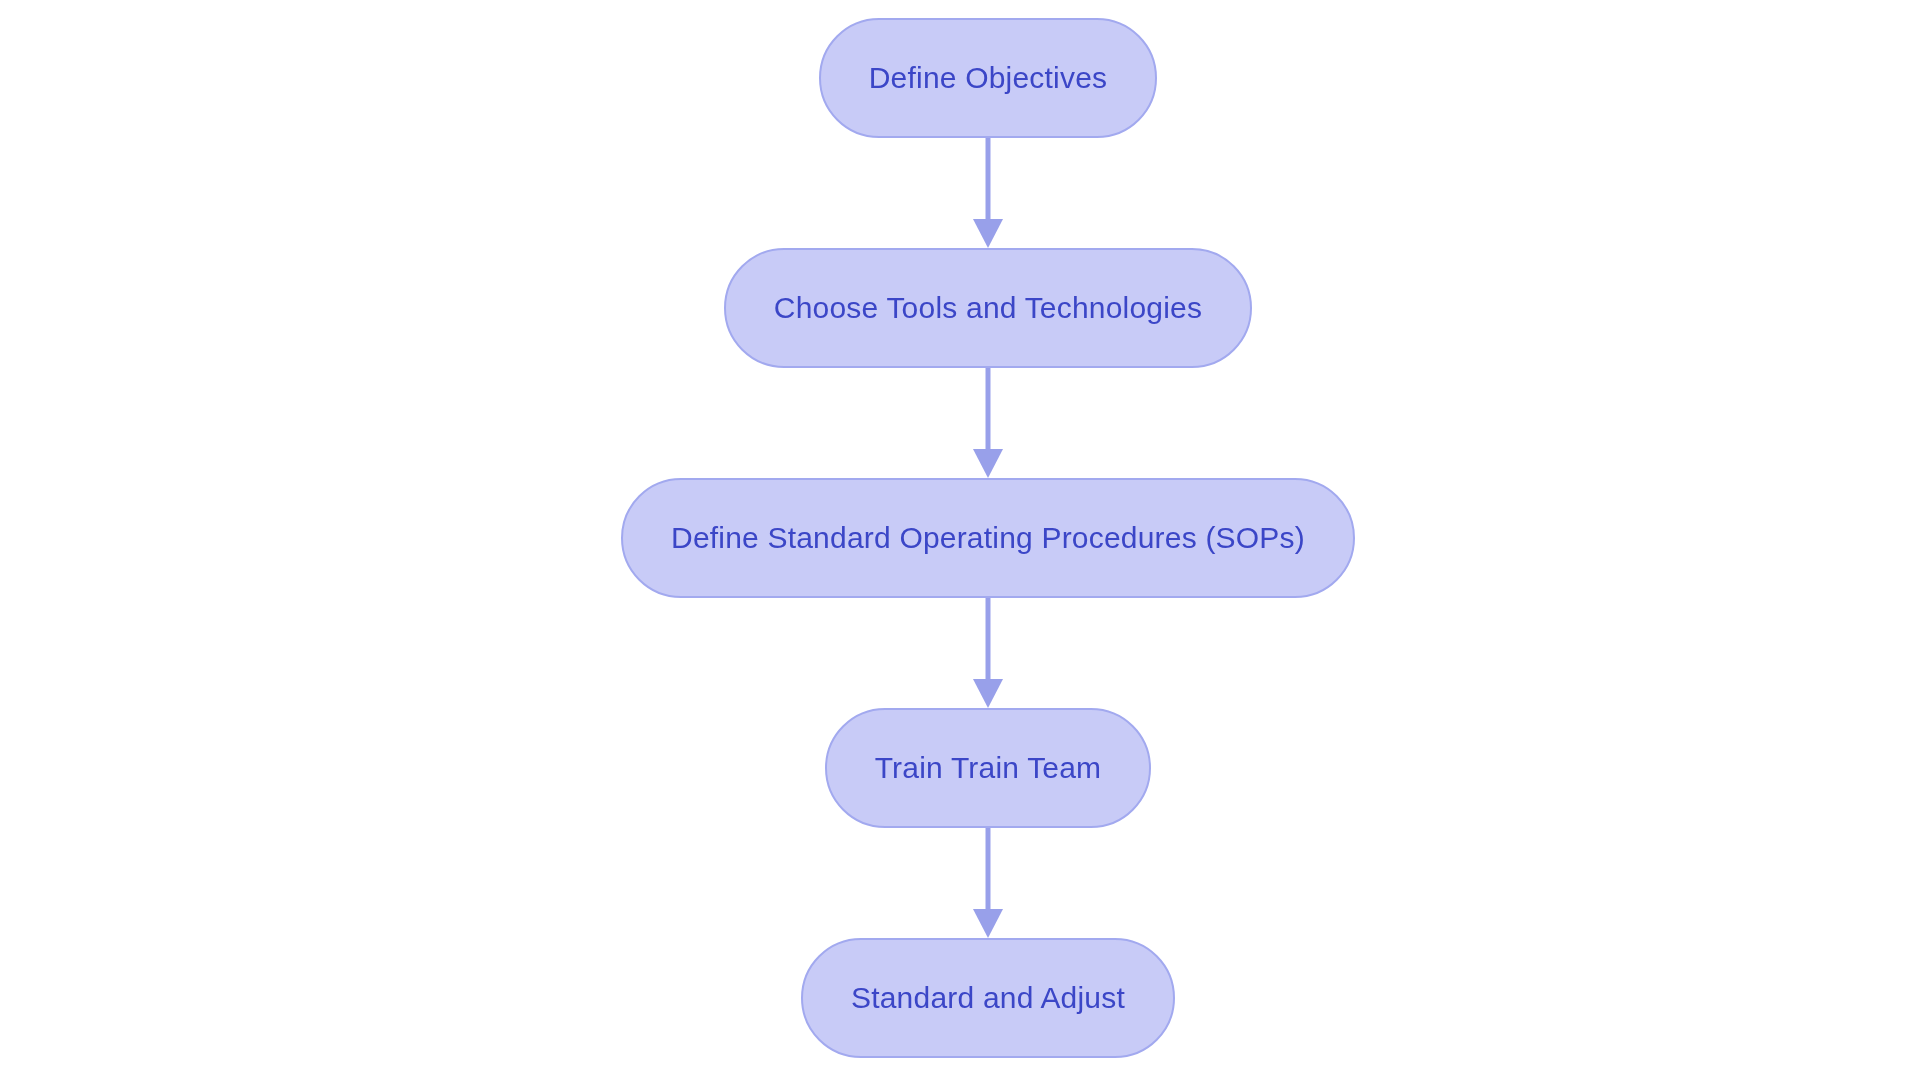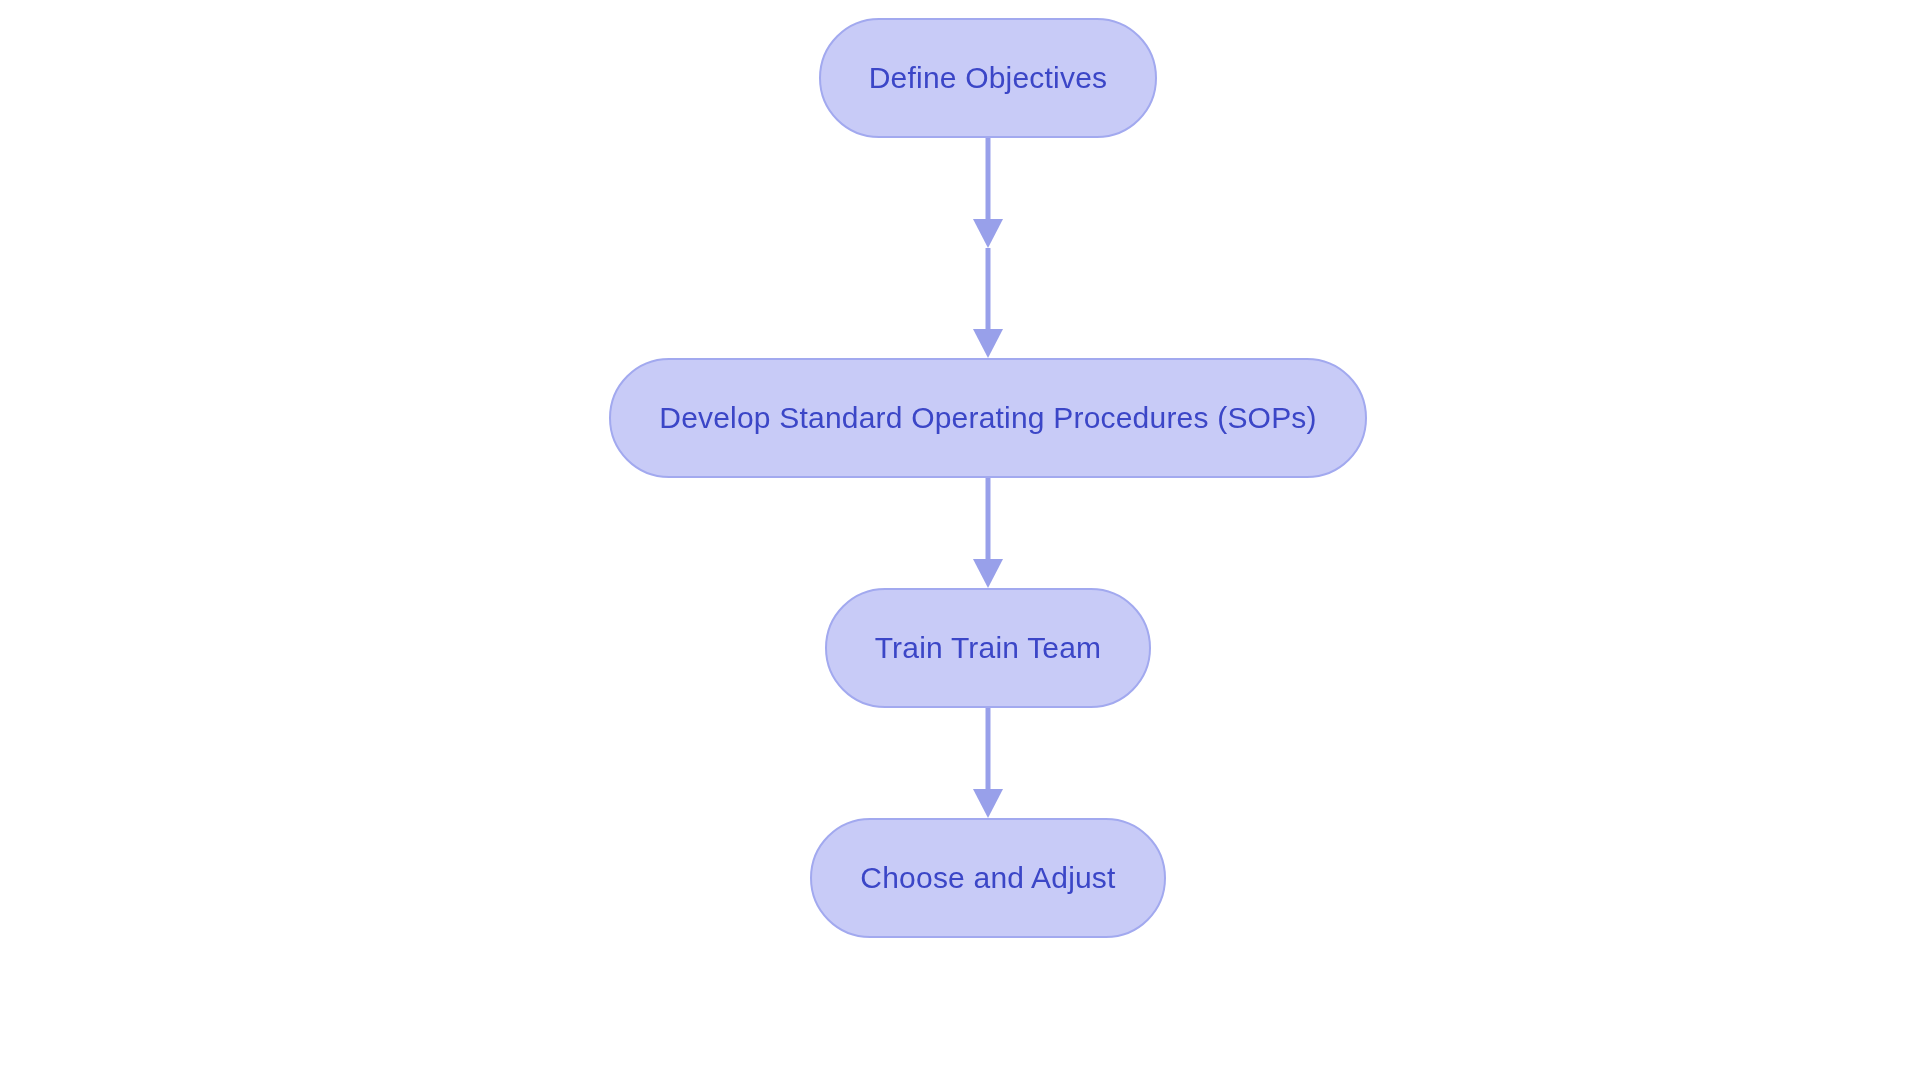--- a/index.html
+++ b/index.html
@@ -51,35 +51,38 @@
 
 <div class="canvas">
   <div class="flow" id="flow">
       <div class="node">
         <span>Define Objectives</span>
       </div>
       <svg class="arrow" width="40" height="110" viewBox="0 0 40 110" aria-hidden="true">
         <line x1="20" y1="0" x2="20" y2="84" stroke="#98a0ea" stroke-width="5"></line>
         <polygon points="5,81 35,81 20,110" fill="#98a0ea"></polygon>
       </svg>
+      <div class="node">
+        <span>Choose Tools and Technologies</span>
+      </div>
       <svg class="arrow" width="40" height="110" viewBox="0 0 40 110" aria-hidden="true">
         <line x1="20" y1="0" x2="20" y2="84" stroke="#98a0ea" stroke-width="5"></line>
         <polygon points="5,81 35,81 20,110" fill="#98a0ea"></polygon>
       </svg>
       <div class="node">
-        <span>Develop Standard Operating Procedures (SOPs)</span>
+        <span>Define Standard Operating Procedures (SOPs)</span>
       </div>
       <svg class="arrow" width="40" height="110" viewBox="0 0 40 110" aria-hidden="true">
         <line x1="20" y1="0" x2="20" y2="84" stroke="#98a0ea" stroke-width="5"></line>
         <polygon points="5,81 35,81 20,110" fill="#98a0ea"></polygon>
       </svg>
       <div class="node">
         <span>Train Train Team</span>
       </div>
       <svg class="arrow" width="40" height="110" viewBox="0 0 40 110" aria-hidden="true">
         <line x1="20" y1="0" x2="20" y2="84" stroke="#98a0ea" stroke-width="5"></line>
         <polygon points="5,81 35,81 20,110" fill="#98a0ea"></polygon>
       </svg>
       <div class="node">
-        <span>Choose and Adjust</span>
+        <span>Standard and Adjust</span>
       </div>
     </div>
 </div>
 
 </body></html>

